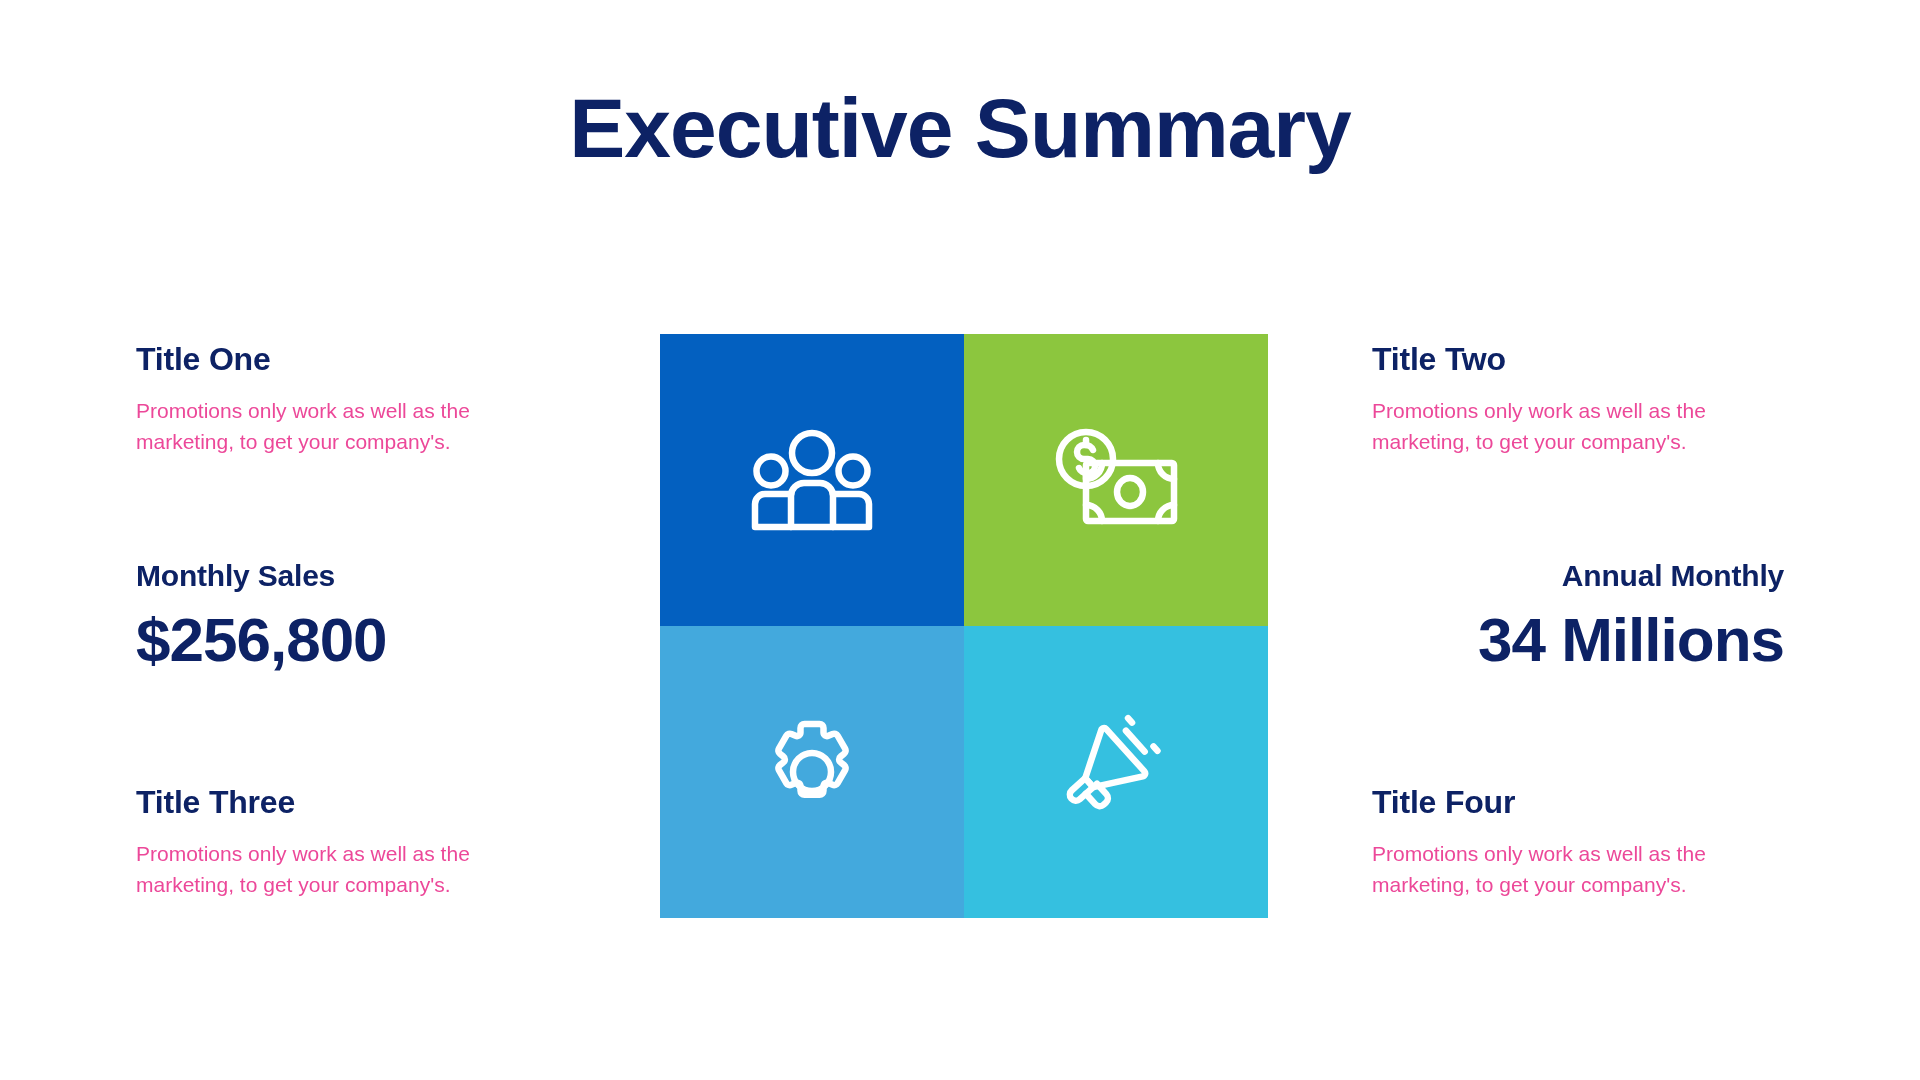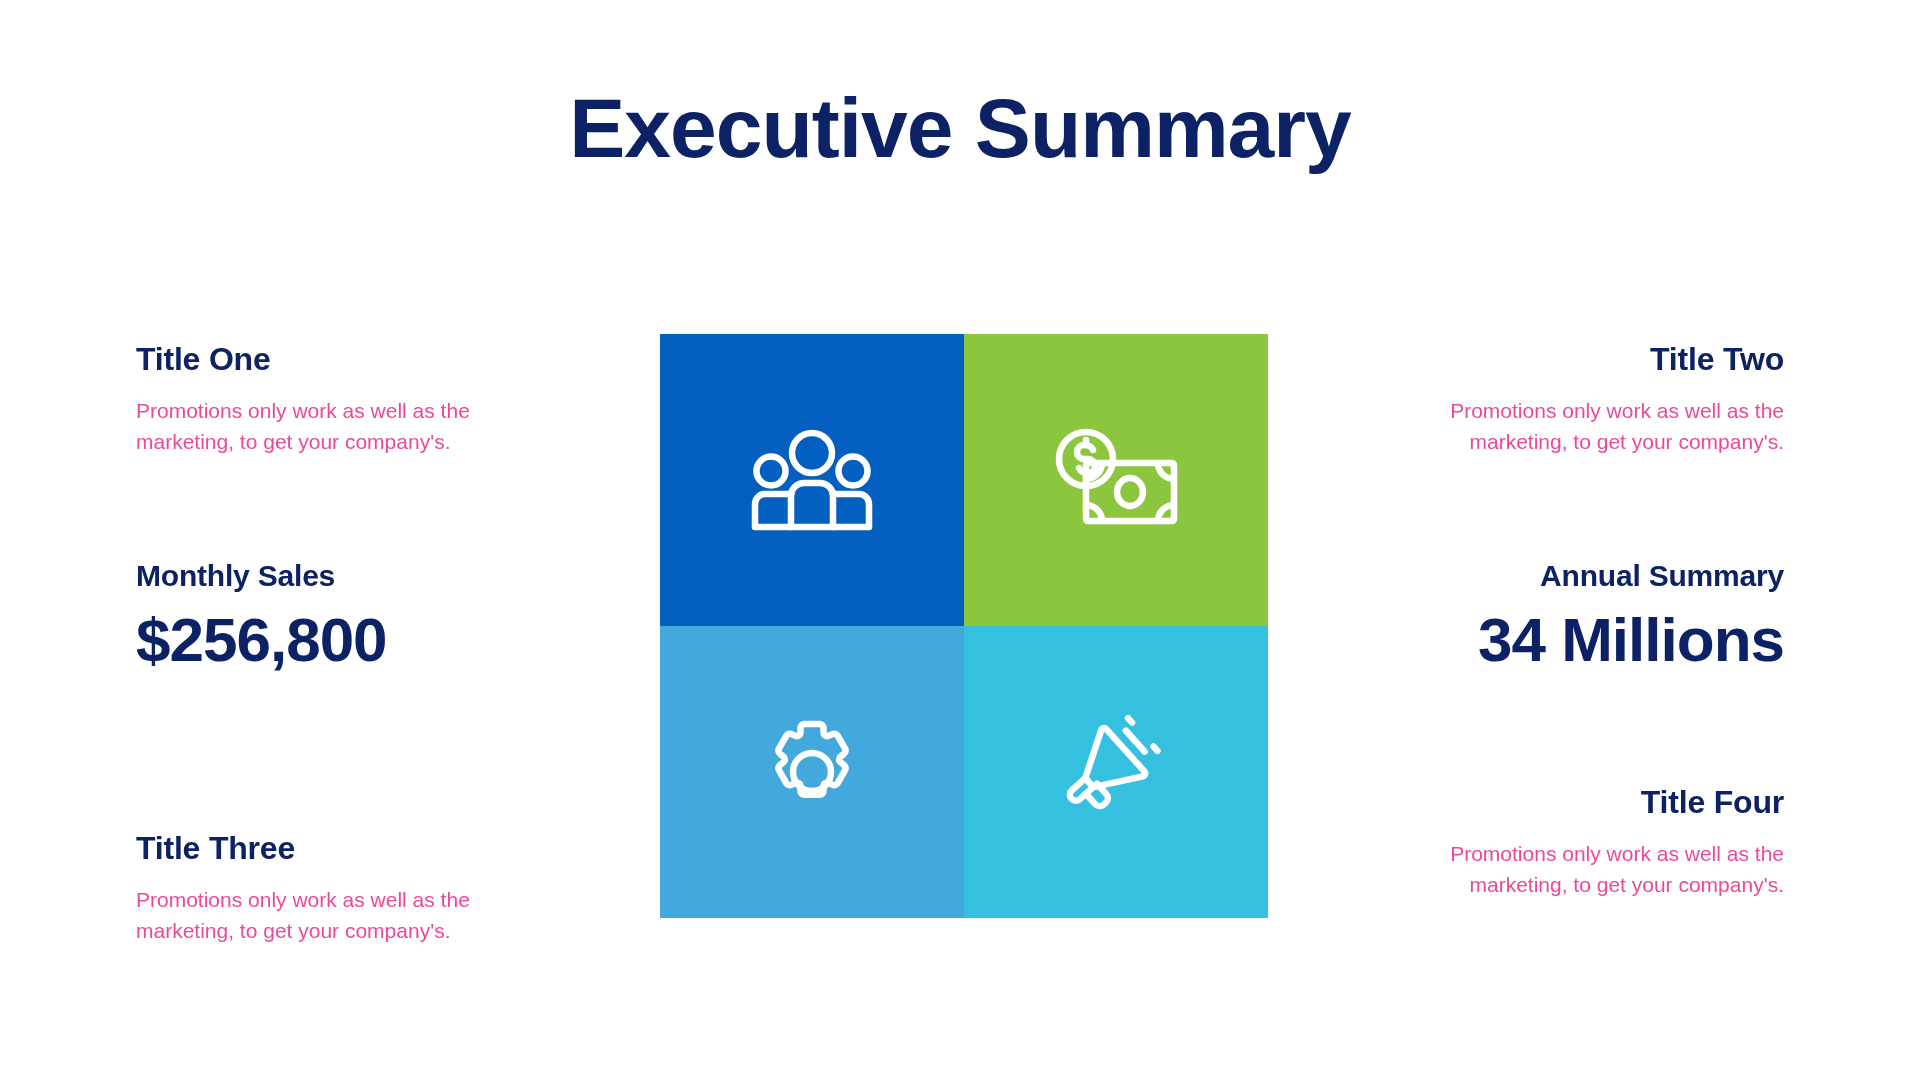--- a/index.html
+++ b/index.html
@@ -52,21 +52,21 @@
     justify-content:center;
   }
   .cell svg { display:block; }
 
   
   .block {
     position:absolute;
     width:420px;
   }
   .block.left  { left:136px;  text-align:left;  }
-  .block.right { right:136px; text-align:right; }
+  .block.right { right:128px; }
 
   .block-title {
     font-size:32px;
     font-weight:bold;
     color:#0d2265;
     line-height:1.2;
     margin-bottom:18px;
     letter-spacing:-0.2px;
   }
   .block-body {
@@ -97,21 +97,21 @@
     font-weight:bold;
     color:#0d2265;
     line-height:1.1;
     letter-spacing:-1px;
     white-space:nowrap;
   }
 
   
   #block-one   { top:340px; }
   #block-two   { top:340px; }
-  #block-three { top:829px; }
+  #block-three { top:783px; }
   #block-four  { top:783px; }
   #stat-sales  { top:558px; }
   #stat-profit { top:558px; }
 </style>
 </head>
 <body>
 
 <div class="slide">
 
   <div class="slide-title">Executive Summary</div>
@@ -135,21 +135,21 @@
     <div class="block-title">Title Four</div>
     <div class="block-body">Promotions only work as well as the marketing, to get your company's.</div>
   </div>
 
   <div class="stat left" id="stat-sales">
     <div class="stat-label">Monthly Sales</div>
     <div class="stat-value">$256,800</div>
   </div>
 
   <div class="stat right" id="stat-profit">
-    <div class="stat-label">Annual Summary</div>
+    <div class="stat-label">Annual Monthly</div>
     <div class="stat-value">34 Millions</div>
   </div>
 
   <div class="icon-grid">
 
     <div class="cell" style="background: rgb(3, 96, 192);">
       <svg width="130" height="108" viewBox="0 0 130 108" fill="none" stroke="#ffffff" stroke-width="6.5" stroke-linecap="round" stroke-linejoin="round">
         <circle cx="65" cy="27" r="20"></circle>
         <circle cx="24" cy="45" r="14.5"></circle>
         <circle cx="106" cy="45" r="14.5"></circle>

